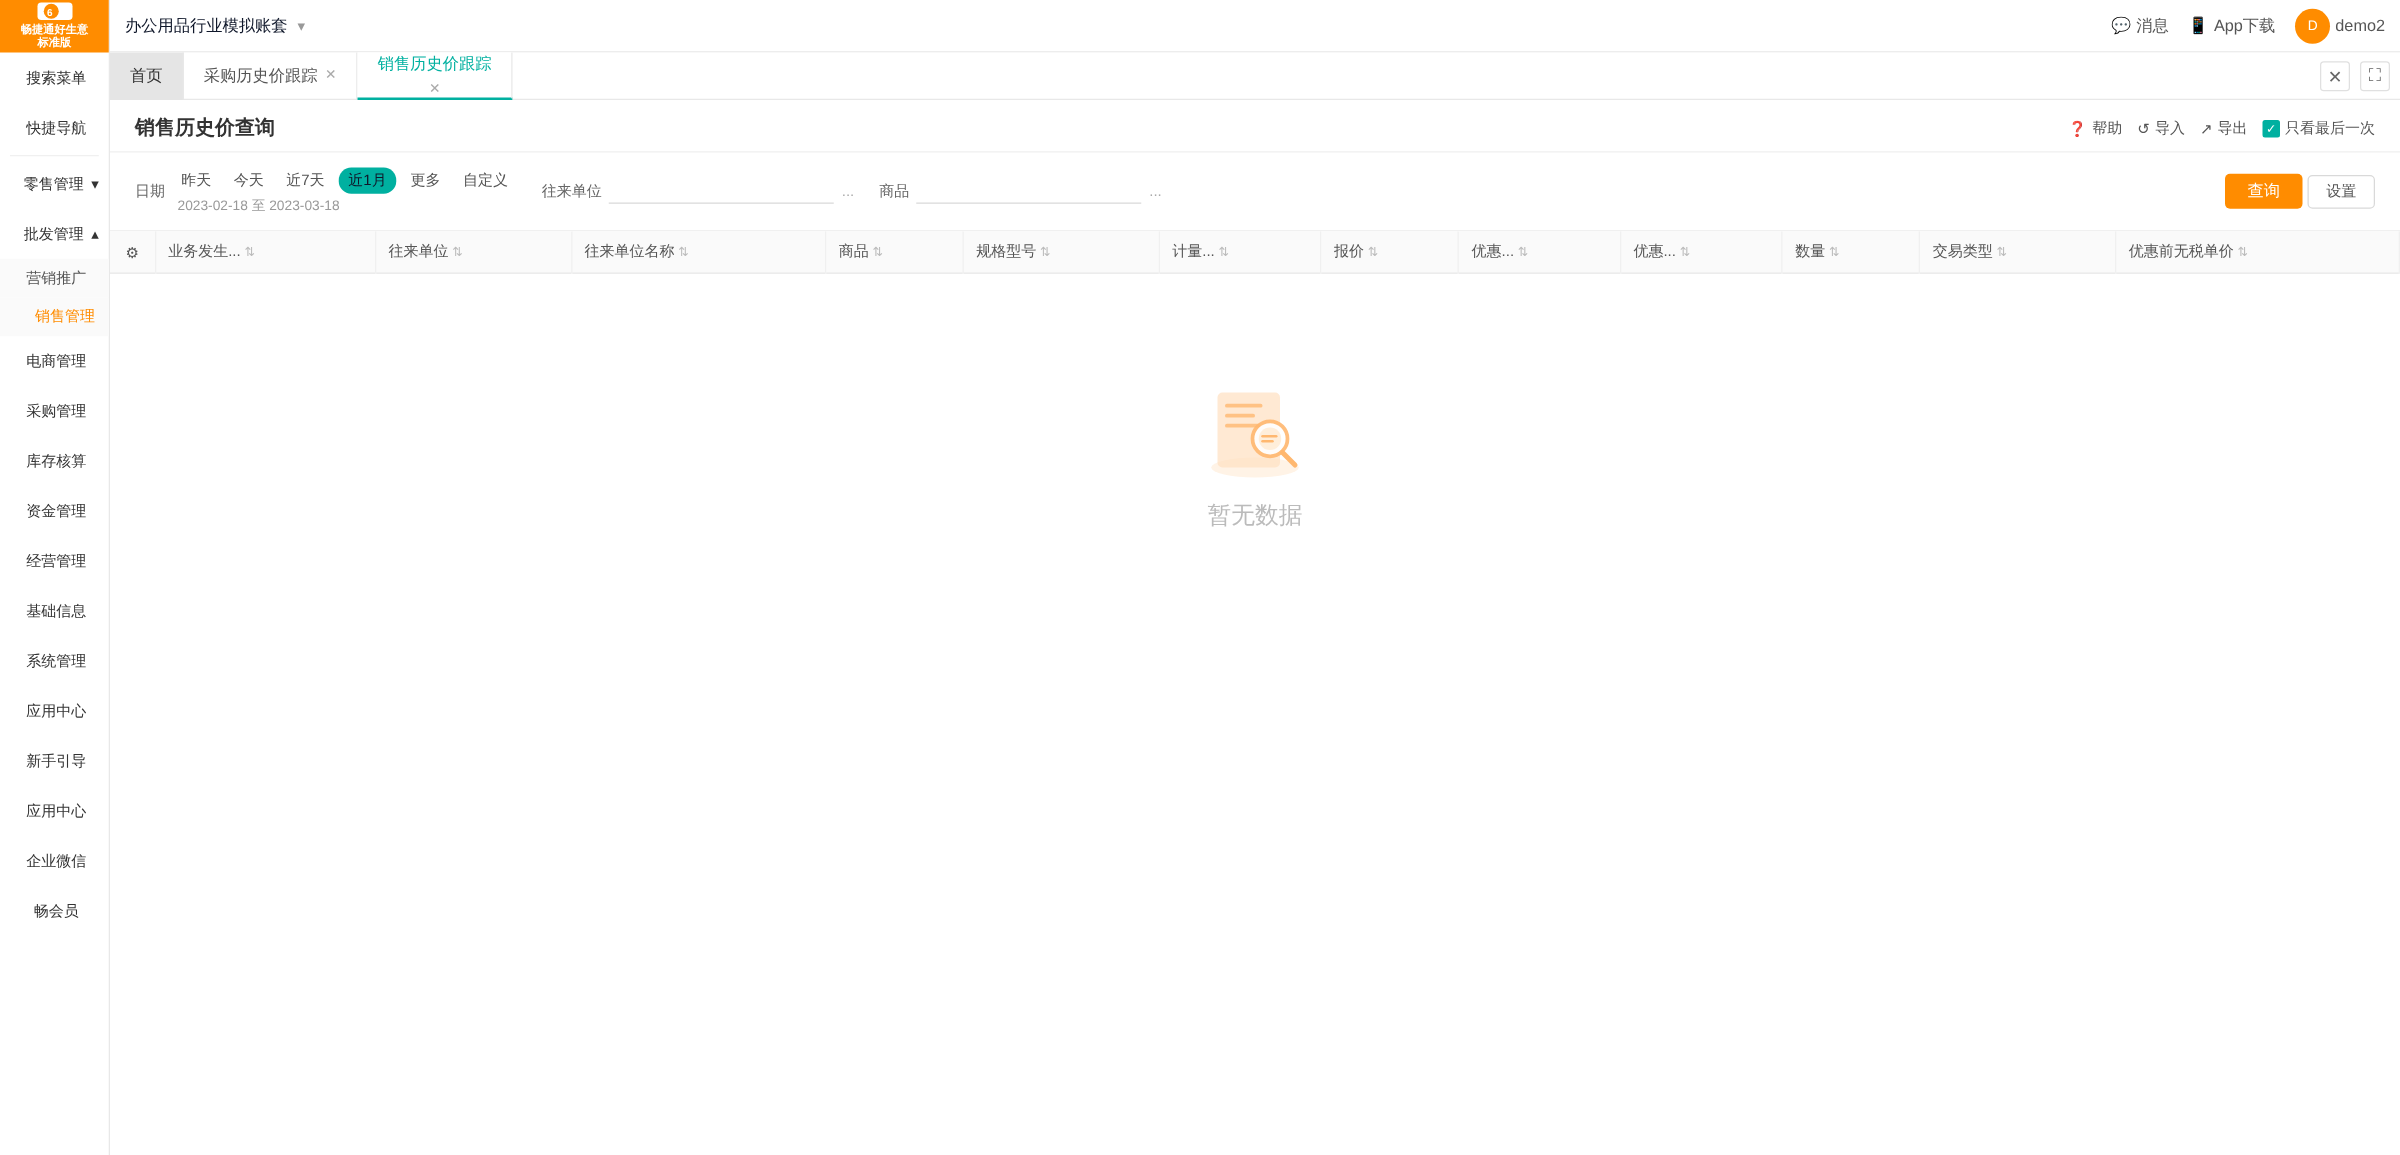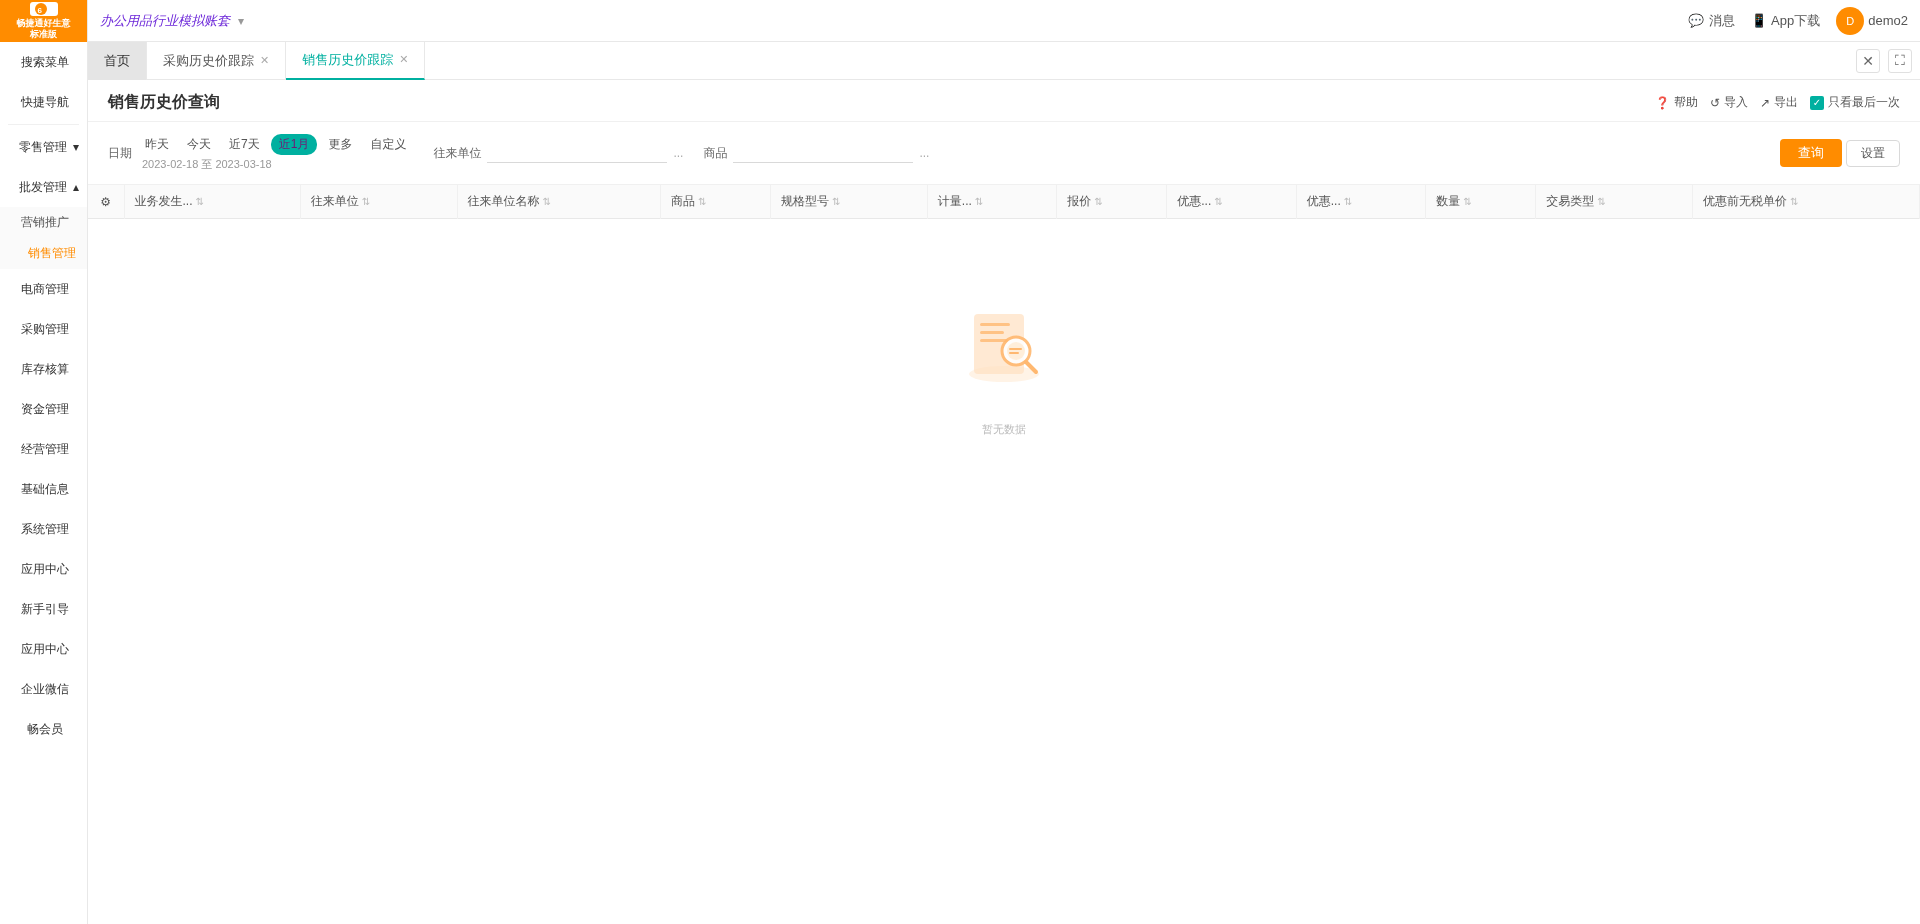--- a/index.html
+++ b/index.html
@@ -88,22 +88,21 @@
       border-bottom: 1px solid #e8e8e8;
       justify-content: space-between;
     }
     .header-left {
       display: flex;
       align-items: center;
       gap: 8px;
     }
     .header-title {
       font-size: 13px;
-      color: #6d28d9;
-      font-style: italic;
+      color: #0f172a;
     }
     .header-dropdown {
       color: #999;
       cursor: pointer;
       font-size: 12px;
     }
     .header-right {
       display: flex;
       align-items: center;
       gap: 16px;
@@ -151,20 +150,21 @@
     }
     .tab.home-tab {
       background: #e5e5e5;
       color: #333;
       border-bottom: none;
     }
     .tab.active {
       background: #fff;
       color: #00b0a0;
       border-bottom: 2px solid #00b0a0;
+      flex-direction: column;
     }
     .tab .close-icon {
       font-size: 11px;
       color: #aaa;
       cursor: pointer;
       line-height: 1;
     }
     .tab-bar-actions {
       margin-left: auto;
       display: flex;
@@ -271,21 +271,21 @@
       padding: 2px 7px;
       font-size: 12px;
       color: #555;
       cursor: pointer;
       border-radius: 3px;
       border: none;
       background: transparent;
     }
     .date-btn.active {
       background: #00b0a0;
-      color: #701a75;
+      color: #0f172a;
       border-radius: 10px;
       padding: 2px 8px;
     }
     .date-range-text {
       font-size: 11px;
       color: #999;
       margin-left: 4px;
     }
     .filter-input-group {
       display: flex;
@@ -377,23 +377,22 @@
       justify-content: center;
       padding: 80px 20px;
       color: #bbb;
     }
     .empty-icon {
       width: 100px;
       height: 90px;
       margin-bottom: 10px;
     }
     .empty-text {
-      font-size: 11px;
+      font-size: 19px;
       color: #bbb;
-      margin-top: 23px;
     }
   </style>
 </head>
 <body>
 
 <div class="sidebar">
   <div class="sidebar-logo">
     <div class="logo-icon">
       <svg viewBox="0 0 20 14" fill="none">
         <circle cx="7" cy="7" r="6" fill="#ff8c00"></circle>

